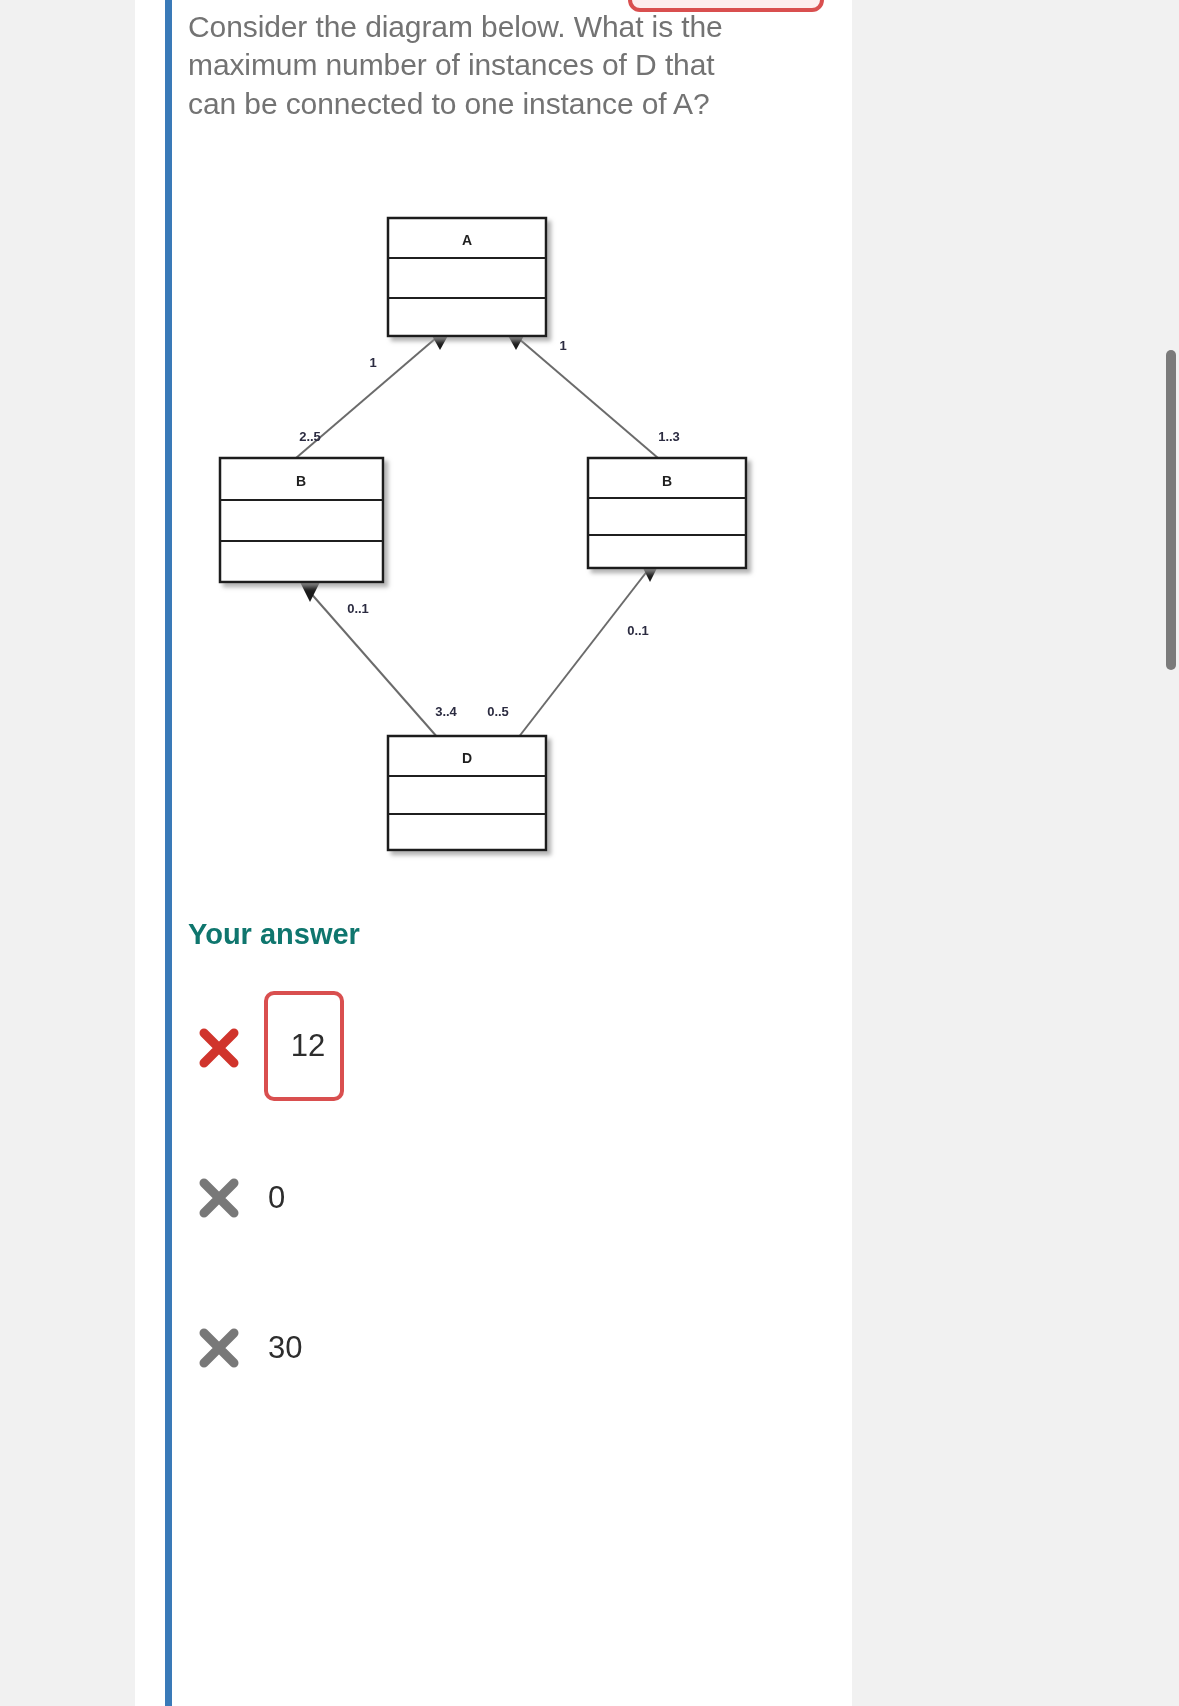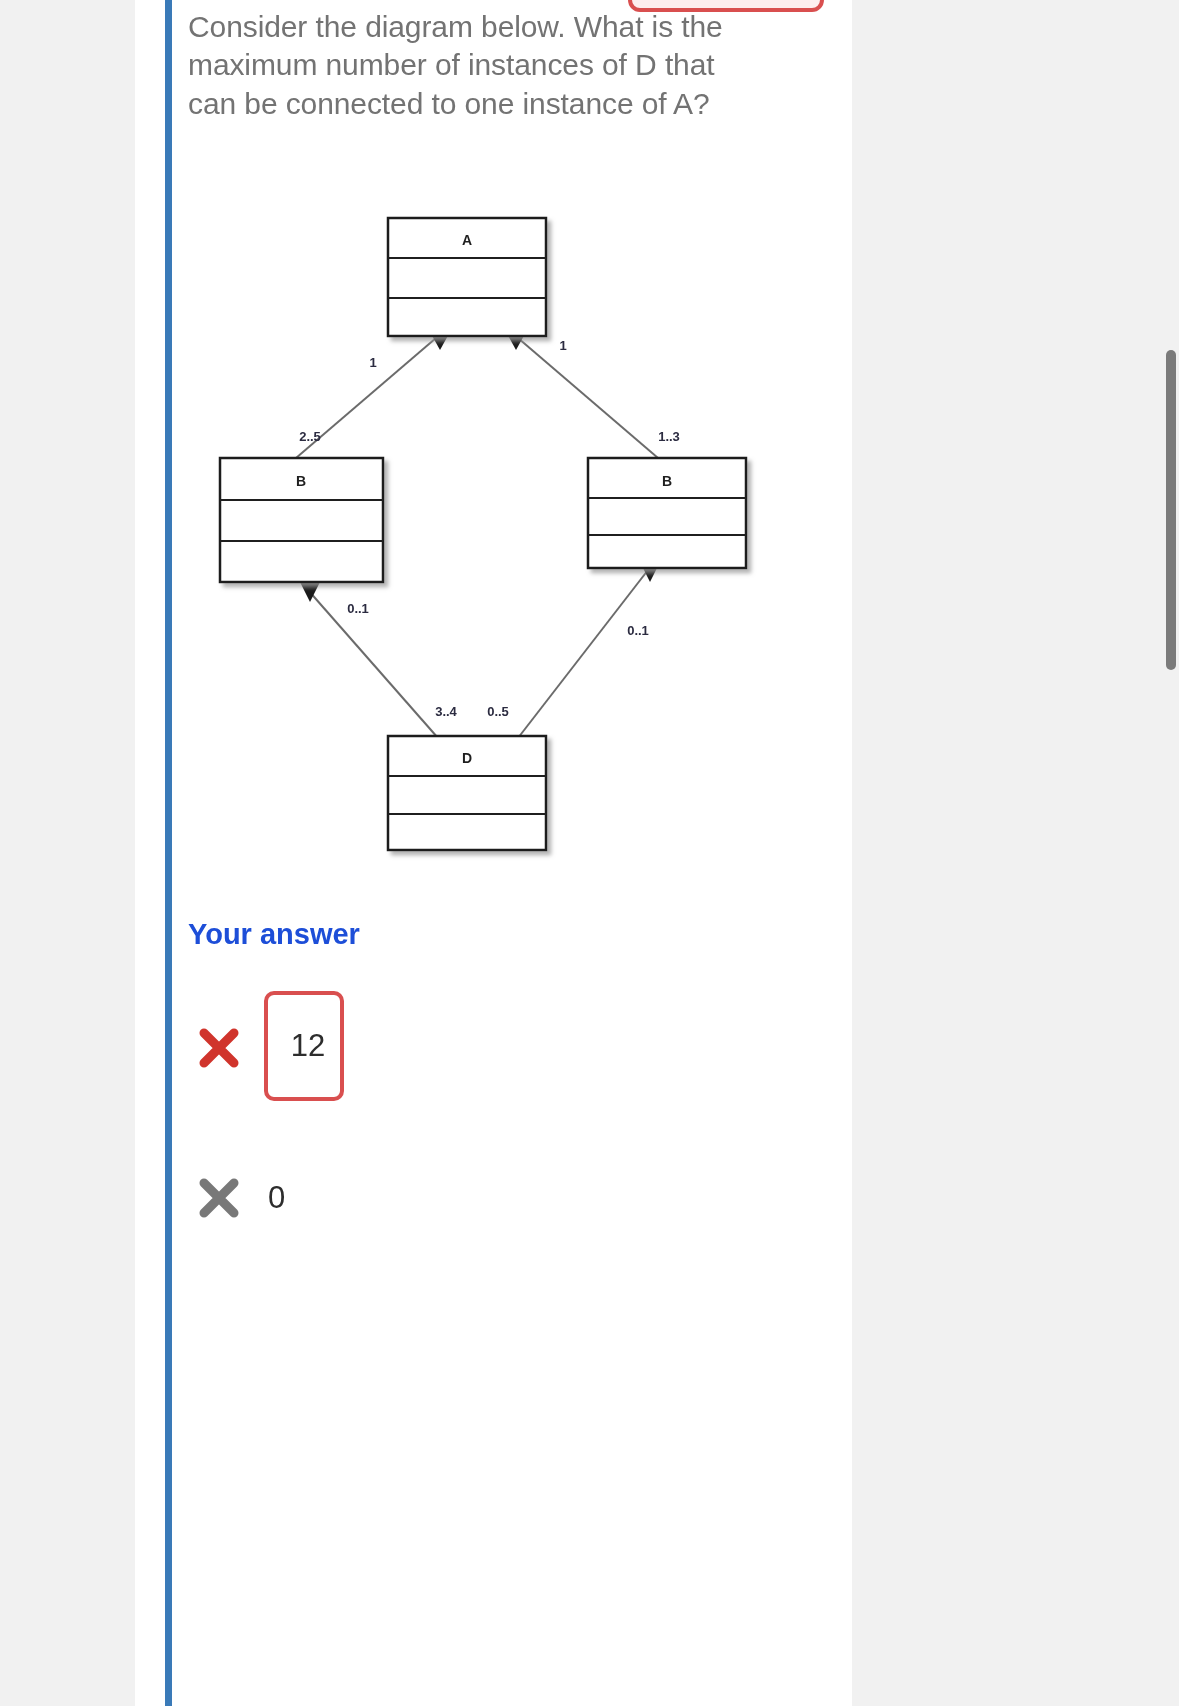--- a/index.html
+++ b/index.html
@@ -86,21 +86,21 @@
   }
   .diagram-svg { display: block; }
 
   
   .your-answer-heading {
     position: absolute;
     left: 188px;
     top: 918px;
     font-size: 29px;
     font-weight: bold;
-    color: #1d4ed8;
+    color: #0f766e;
   }
 
   .options { position: absolute; left: 188px; top: 985px; width: 620px; }
 
   .option-row {
     position: relative;
     height: 150px;
   }
   .option-row .mark {
     position: absolute;
@@ -253,18 +253,26 @@
 
   <div class="option-row">
     <span class="mark">
       <svg width="46" height="46" viewBox="0 0 46 46" xmlns="http://www.w3.org/2000/svg">
         <path d="M8 8 L38 38 M38 8 L8 38" stroke="#787878" stroke-width="9" stroke-linecap="round" fill="none"></path>
       </svg>
     </span>
     <span class="option-text">0</span>
   </div>
 
+  <div class="option-row">
+    <span class="mark">
+      <svg width="46" height="46" viewBox="0 0 46 46" xmlns="http://www.w3.org/2000/svg">
+        <path d="M8 8 L38 38 M38 8 L8 38" stroke="#787878" stroke-width="9" stroke-linecap="round" fill="none"></path>
+      </svg>
+    </span>
+    <span class="option-text">30</span>
+  </div>
 
 </div>
 
 <div class="scrollbar-track">
   <div class="scrollbar-thumb"></div>
 </div>
 
 </body></html>

